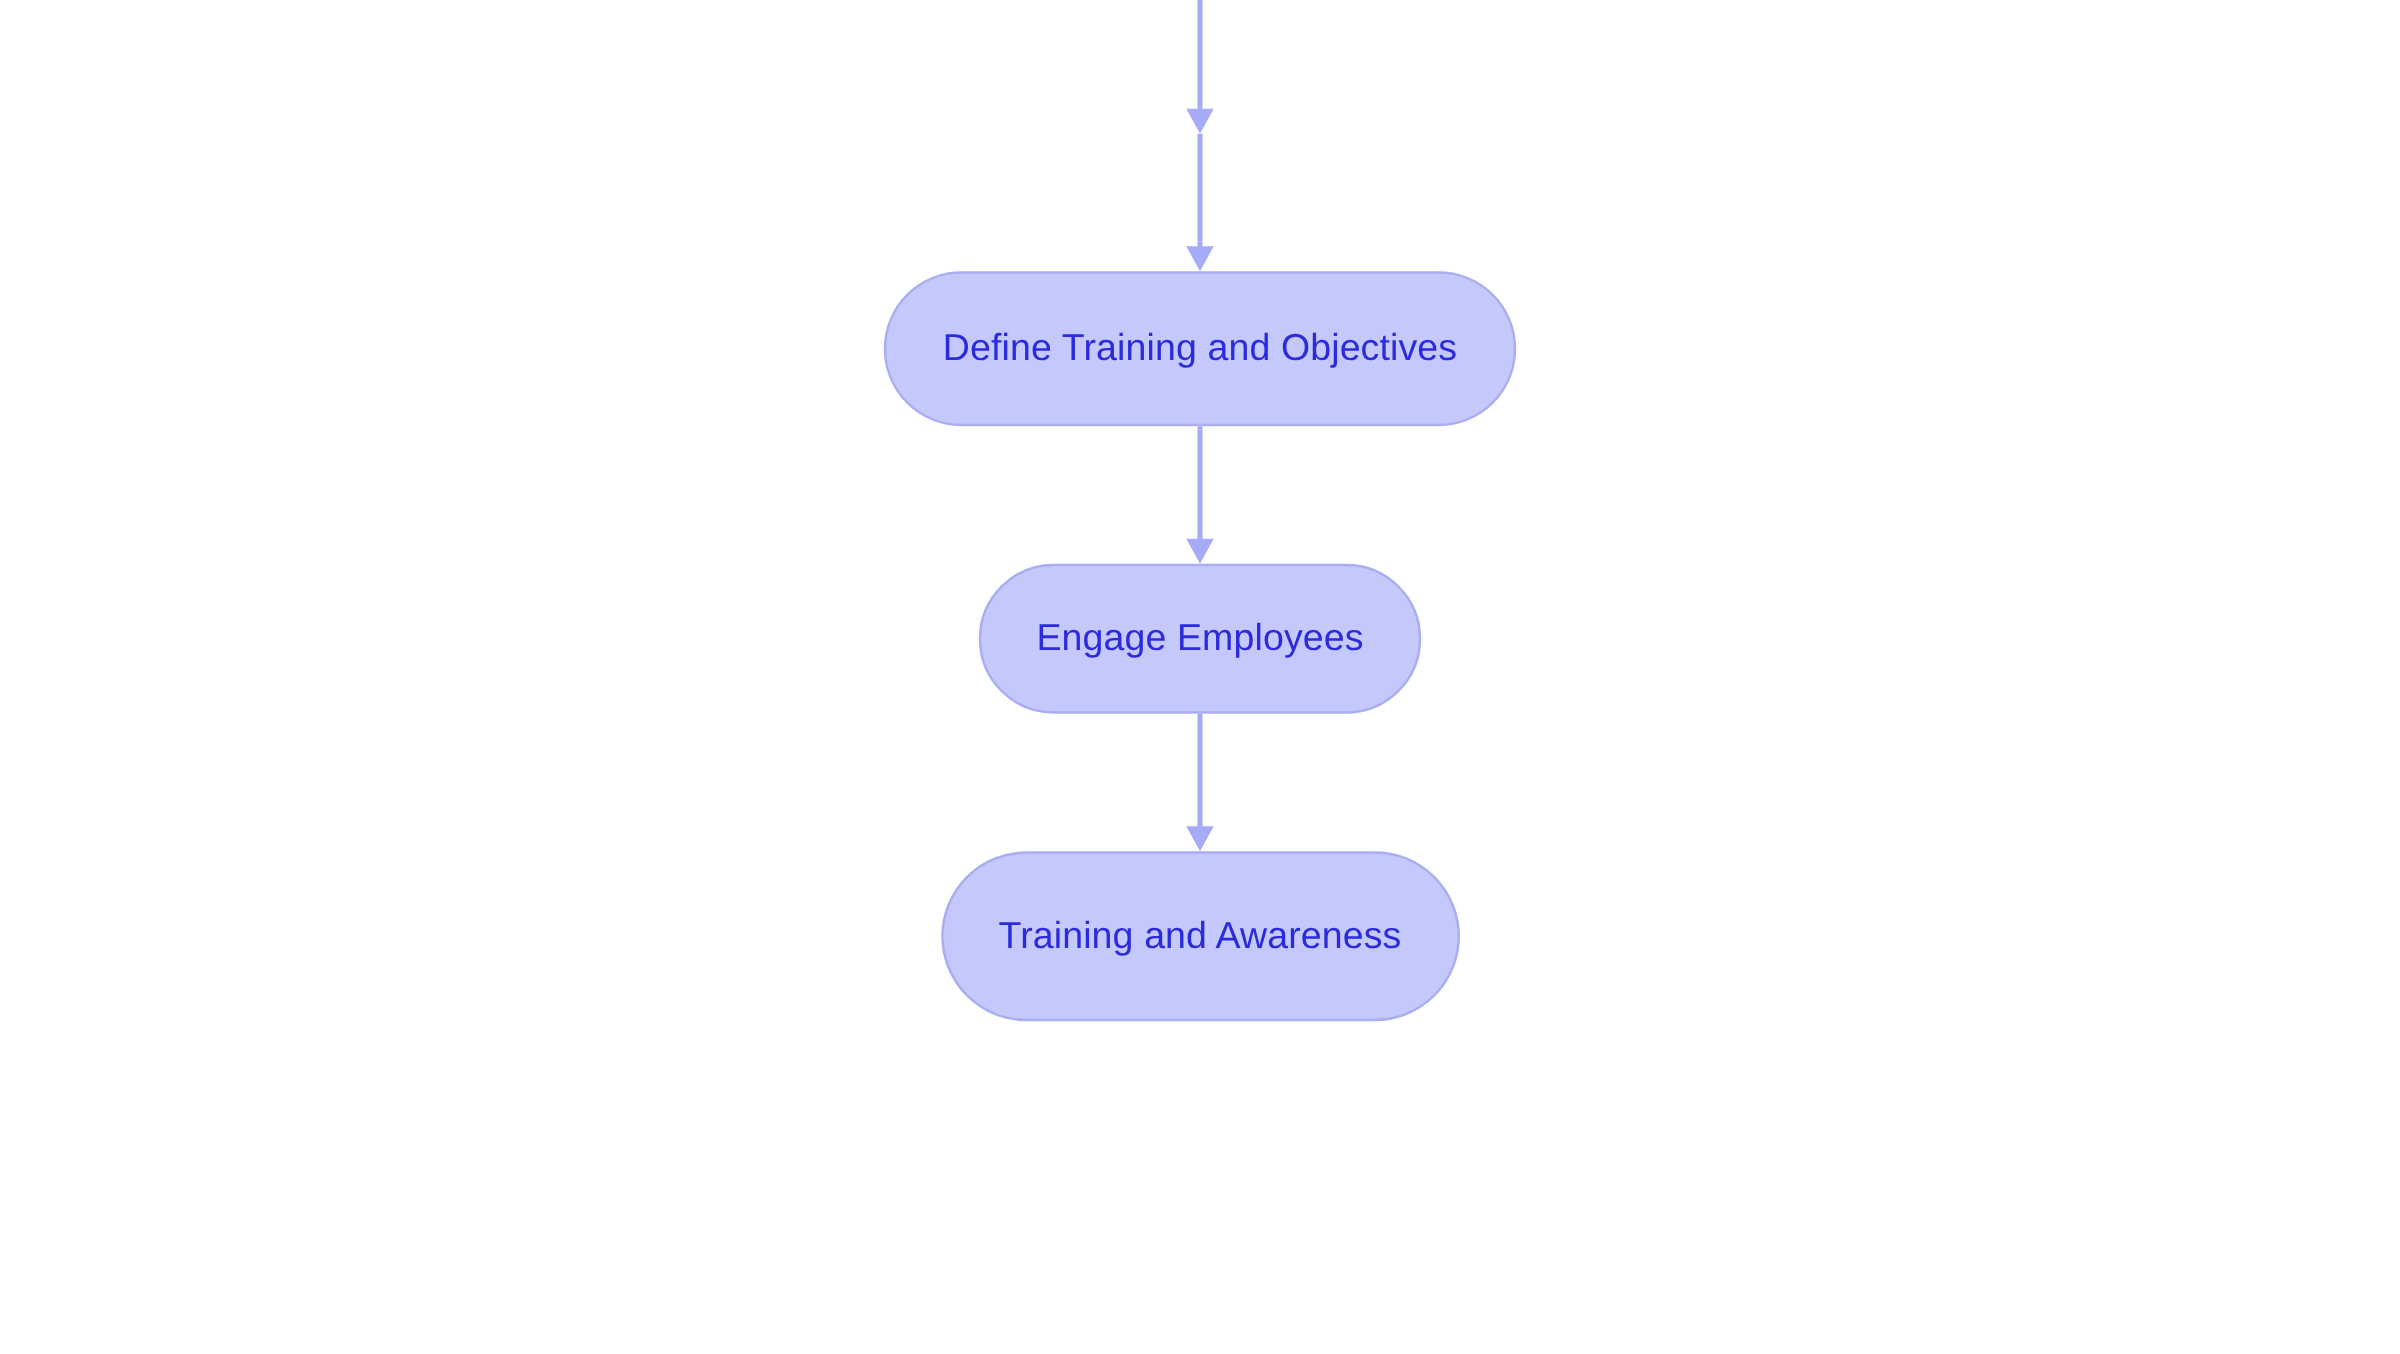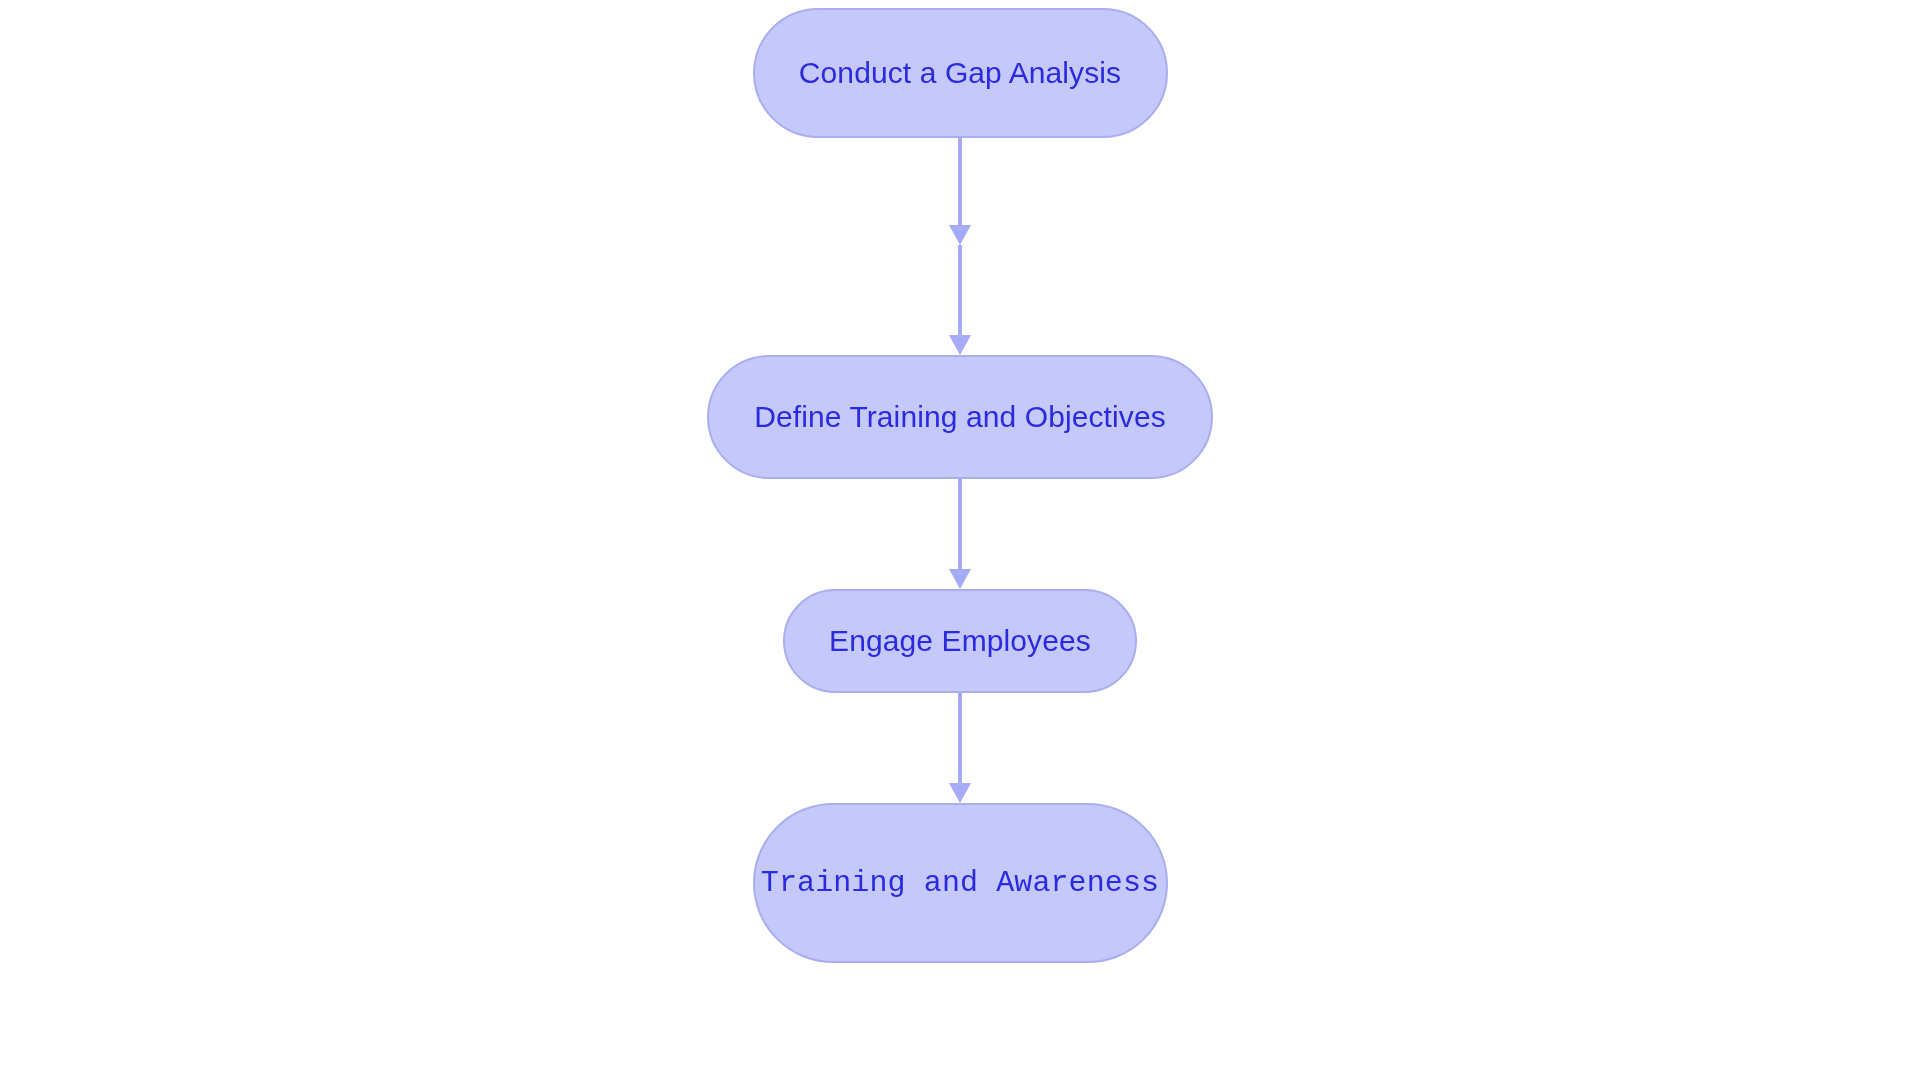--- a/index.html
+++ b/index.html
@@ -70,33 +70,30 @@
     margin-top: -1px;
   }
 
   
   .node-0 { width: 415px; height: 130px; margin-top: 8px; }
   .conn-0 { height: 107px; }
   .node-1 { width: 540px; height: 124px; }
   .conn-1 { height: 110px; }
   .node-2 { width: 506px; height: 124px; }
   .conn-2 { height: 110px; }
-  .node-3 { width: 354px; height: 104px; }
+  .node-3 { width: 354px; height: 120px; }
   .conn-3 { height: 110px; }
-  .node-4 { width: 415px; height: 160px; font-family: Liberation Mono, monospace; }
+  .node-4 { width: 415px; height: 136px; }
 </style>
 </head>
 <body>
 
 <div id="flowchart">
   <div class="flow-column">
 
-    <div class="node node-0">
-      <span class="node-label">Conduct a Gap Analysis</span>
-    </div>
 
     <div class="connector conn-0">
       <div class="connector-line"></div>
       <div class="connector-arrowhead"></div>
     </div>
 
 
     <div class="connector conn-1">
       <div class="connector-line"></div>
       <div class="connector-arrowhead"></div>

